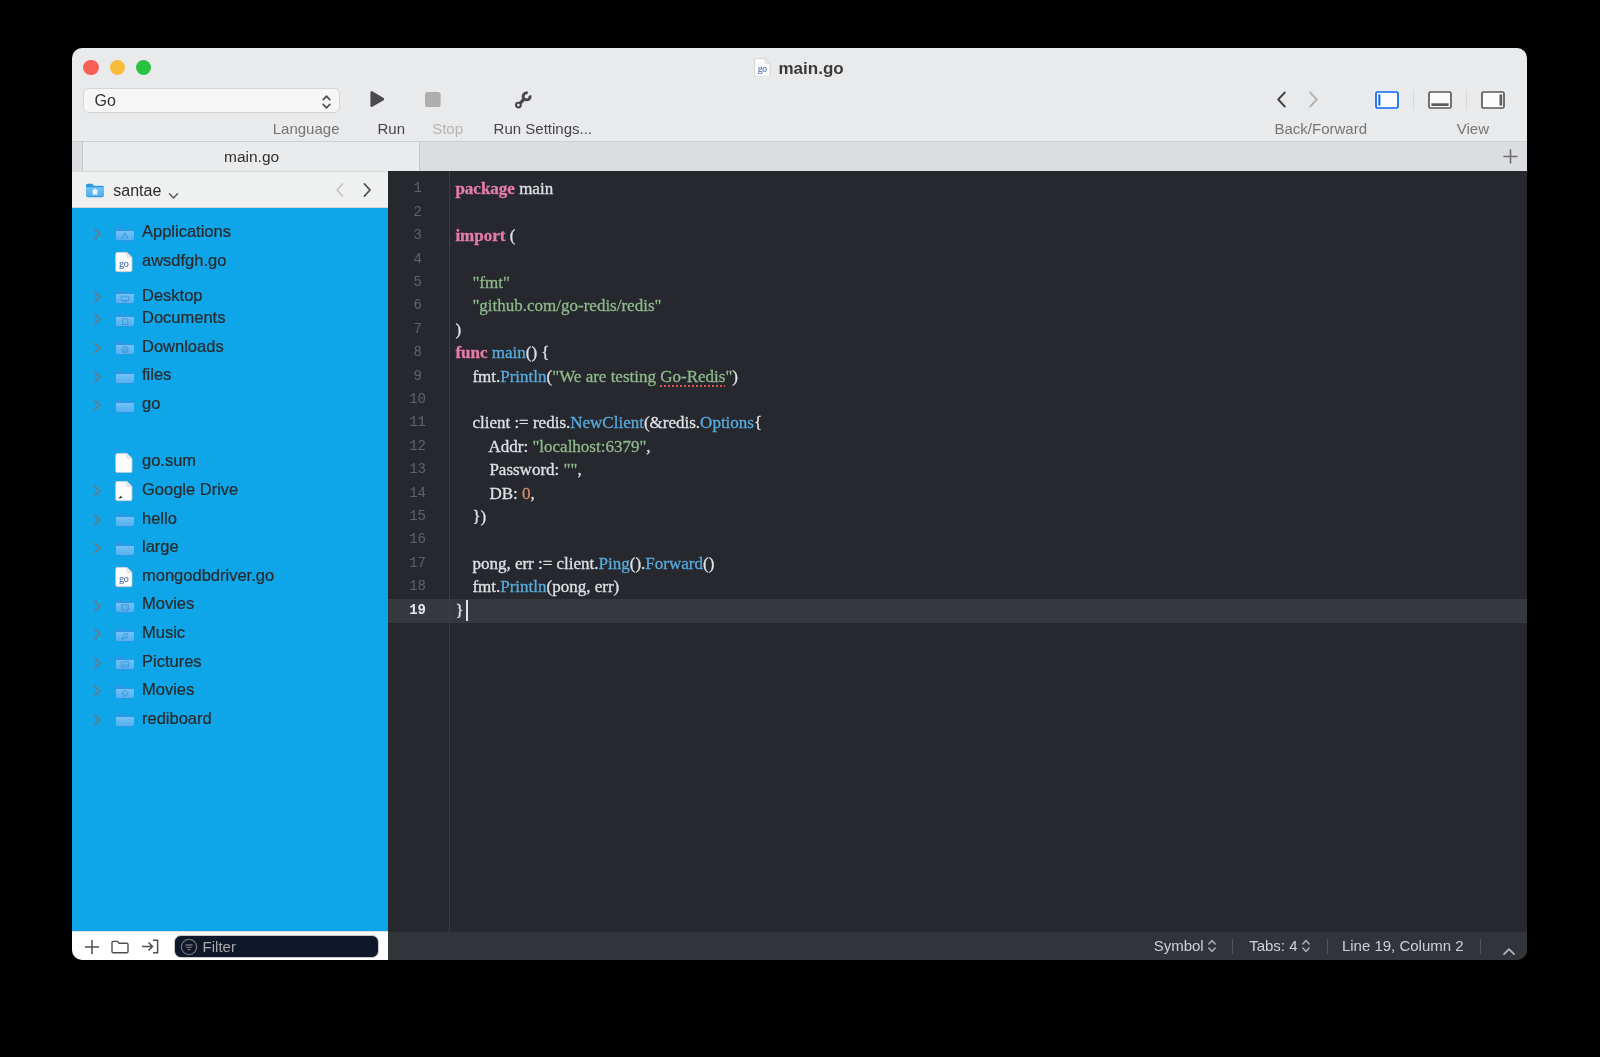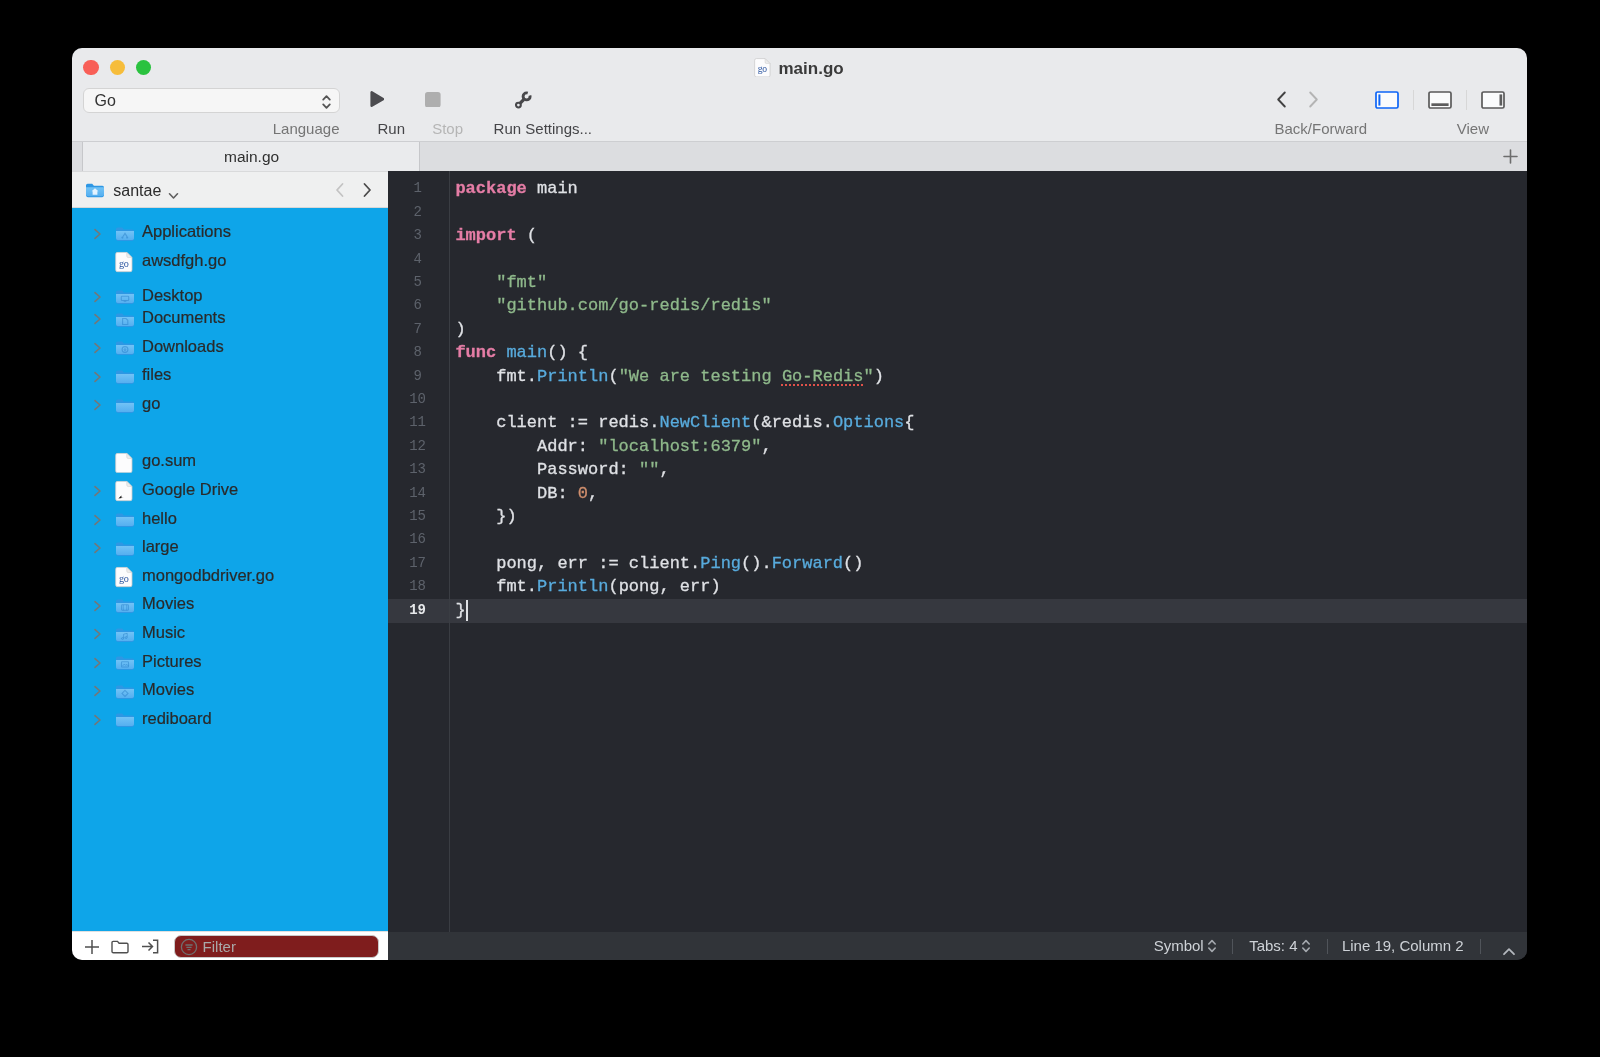--- a/index.html
+++ b/index.html
@@ -29,21 +29,21 @@
 .ricon svg { position:absolute; top:50%; left:0; transform:translateY(-50%); }
 .rtext { position:absolute; left:70.5px; top:0; line-height:28.62px; font-size:16.5px; color:#2a2a2a; -webkit-text-stroke:0.2px #2a2a2a; }
 
 
 #editor { left:316.5px; top:122.5px; right:0; bottom:28.5px; background:#26282e; }
 #cursorline { left:316.5px; top:550.5px; width:1139px; height:24.5px; background:#36383f; }
 #gutsep { left:377.1px; top:122.5px; width:1px; bottom:28.5px; background:#3a3d43; }
 #gutter { left:316.1px; top:129.3px; width:60px; text-align:center; font-family:"Liberation Mono",monospace;
   font-size:14px; line-height:23.4px; color:#5d626b; white-space:pre; }
 #gutter .cl { color:#e6e8ea; font-weight:bold; }
-#code { left:383.9px; top:129.3px; font-family:Liberation Mono, monospace; font-size:17px; line-height:23.4px;
+#code { left:383.9px; top:129.3px; font-family:Liberation Serif, serif; font-size:17px; line-height:23.4px;
   color:#dfe1e5; white-space:pre; -webkit-text-stroke:0.3px currentColor; }
 #code b.k { color:#e57da6; }
 #code .s { color:#8fb98b; }
 #code .f { color:#58abdd; }
 #code .n { color:#cf8e6d; }
 #code u { text-decoration:underline dotted #e0524a 2px; text-underline-offset:4px; }
 #cursor { left:394px; top:551.5px; width:2px; height:21.5px; background:#dfe1e5; }
 
 
 #status { left:316.5px; top:883.5px; right:0; bottom:0; background:#313439; color:#ced2d7; font-size:15px; }
@@ -414,21 +414,21 @@
     <div class="abs" style="left:12.5px;top:7px"><svg width="16" height="16" viewBox="0 0 16 16">
           <path d="M8 1 V15 M1 8 H15" stroke="#4f4f4f" stroke-width="1.5"></path>
         </svg></div>
     <div class="abs" style="left:39.0px;top:8px"><svg width="18" height="14" viewBox="0 0 18 14">
           <path d="M1 2.6 a1.2 1.2 0 0 1 1.2-1.2 h4.3 l1.6 1.8 h7.7 a1.2 1.2 0 0 1 1.2 1.2 v7 a1.4 1.4 0 0 1 -1.4 1.4 H2.4 A1.4 1.4 0 0 1 1 11.4 z" fill="none" stroke="#4f4f4f" stroke-width="1.4"></path>
         </svg></div>
     <div class="abs" style="left:69.0px;top:7.5px"><svg width="18" height="15" viewBox="0 0 18 15">
           <path d="M1 7.5 H11 M7.5 3.5 L11.5 7.5 L7.5 11.5" fill="none" stroke="#4f4f4f" stroke-width="1.5"></path>
           <path d="M12 1.2 h4.6 v12.6 H12" fill="none" stroke="#4f4f4f" stroke-width="1.5"></path>
         </svg></div>
-    <div class="abs" style="left:102.1px;top:3px;width:205.8px;height:23px;border:1px solid #c9c9c9;border-radius:7px;background:#7f1d1d">
+    <div class="abs" style="left:102.1px;top:3px;width:205.8px;height:23px;border:1px solid #c9c9c9;border-radius:7px;background:#0f172a">
       <span class="abs" style="left:5px;top:2px"><svg width="18" height="18" viewBox="0 0 18 18">
             <circle cx="9" cy="9" r="7.6" fill="none" stroke="#6f6f6f" stroke-width="1.3"></circle>
             <path d="M5.4 7 h7.2 M6.4 9.3 h5.2 M7.5 11.6 h3" stroke="#6f6f6f" stroke-width="1.3"></path>
           </svg></span>
       <span class="abs" style="left:28px;top:0;line-height:21px;font-size:15px;color:#a9a9a9">Filter</span>
     </div>
   </div>
 
   <div class="abs" id="status">
     <div class="sbt" style="left:765.7px">Symbol</div>

